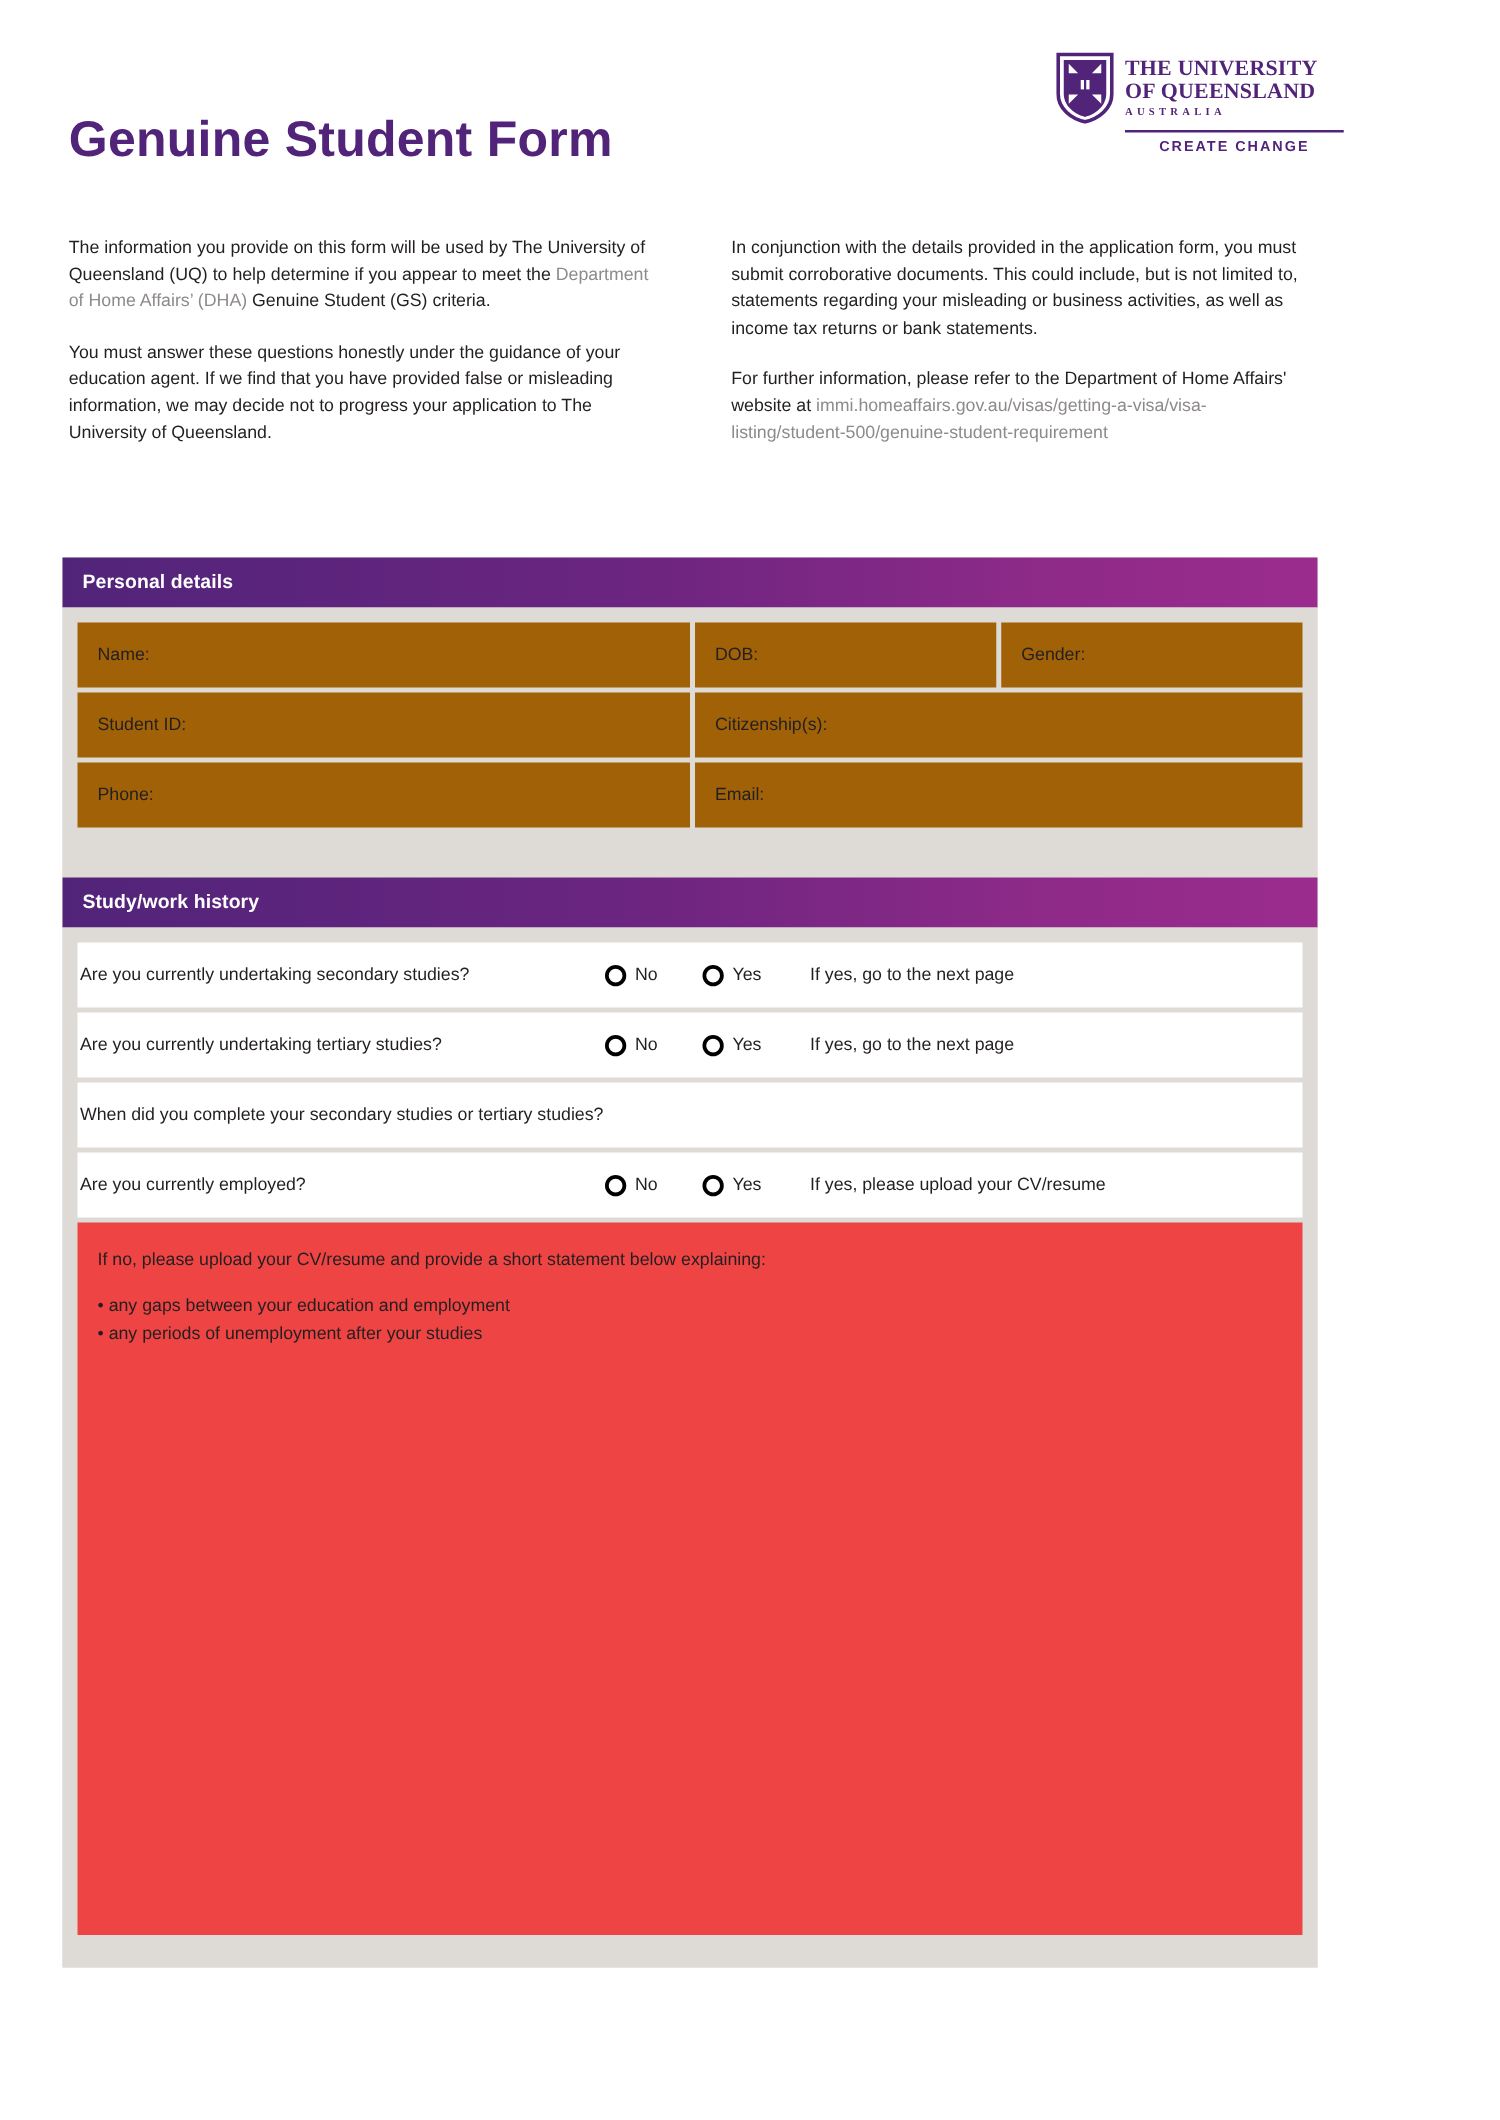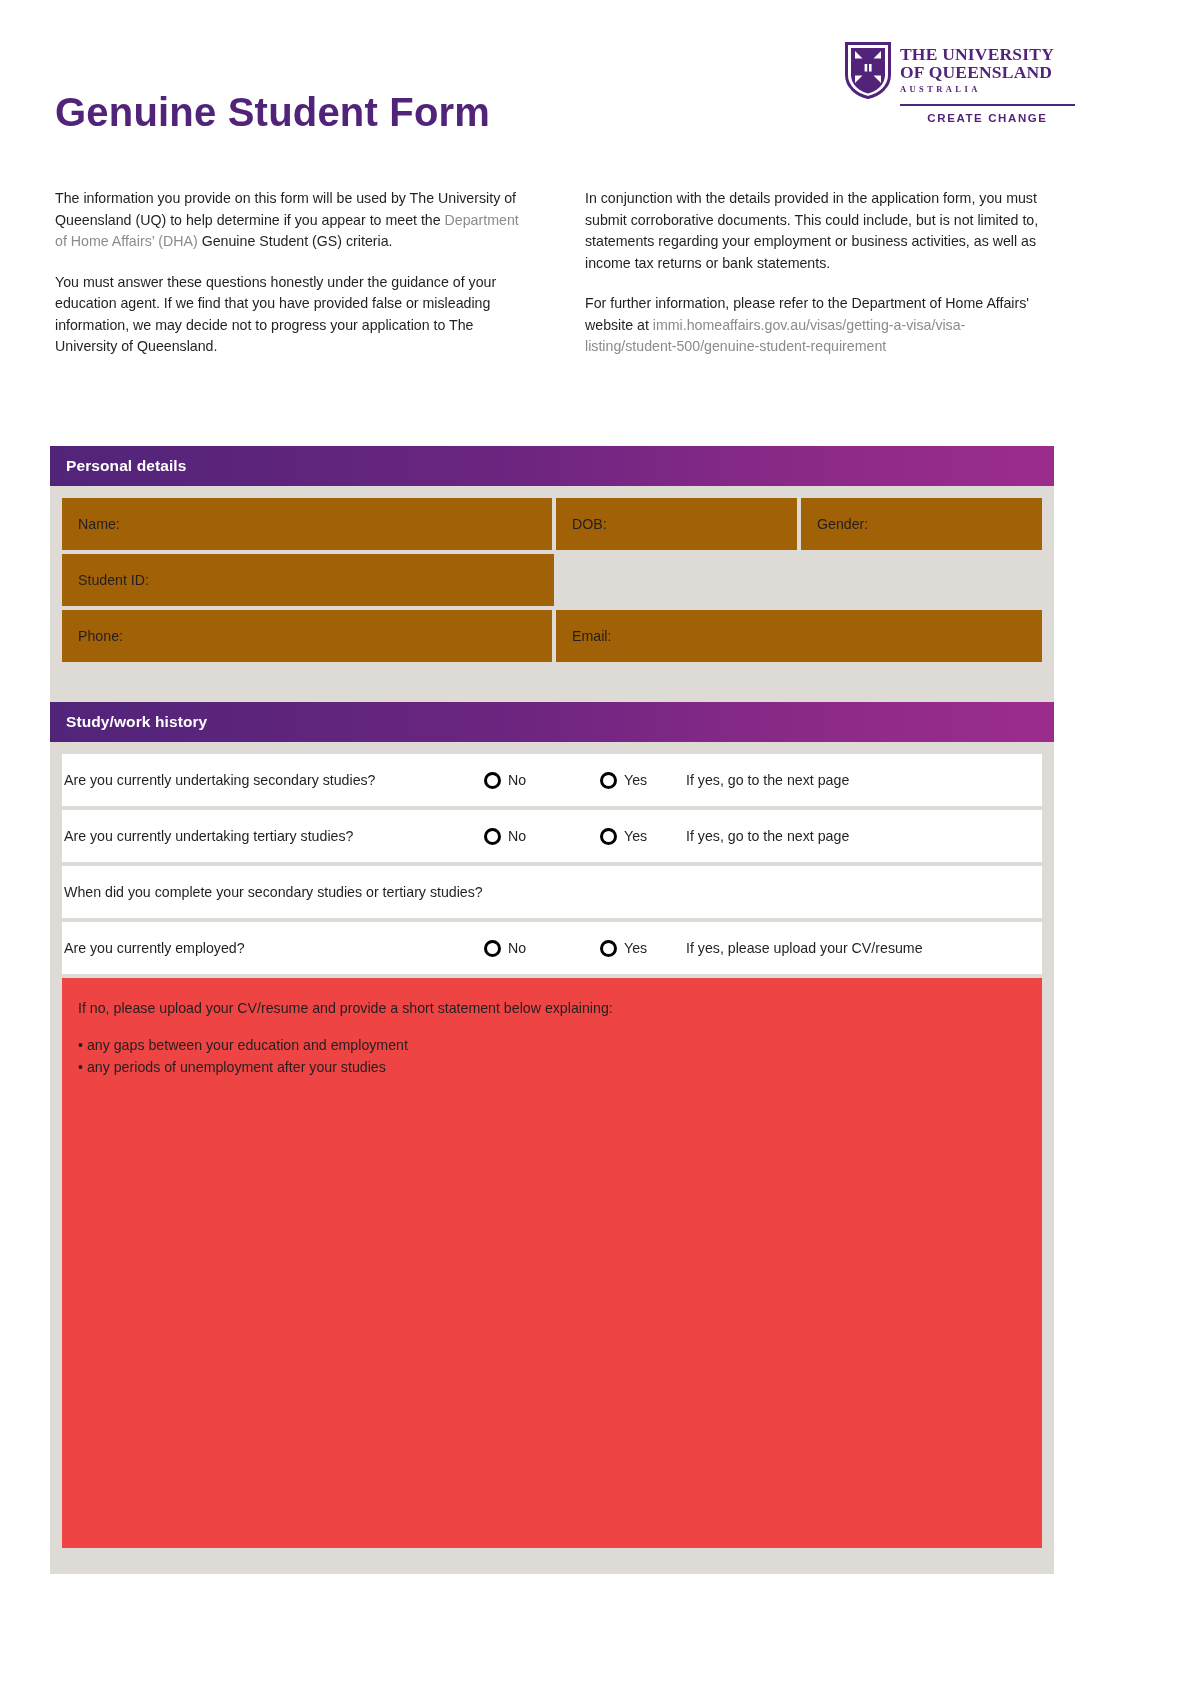--- a/index.html
+++ b/index.html
@@ -177,21 +177,21 @@
     font-size: 14.2px;
   }
   .q-row:last-child { margin-bottom: 0; }
   .q-text { width: 420px; color: #231f20; }
   .q-opt {
     display: flex;
     align-items: center;
     gap: 7px;
   }
   .q-opt.opt-no  { width: 78px; }
-  .q-opt.opt-yes { width: 86px; margin-left: 38px; }
+  .q-opt.opt-yes { width: 86px; }
   .radio {
     display: inline-block;
     width: 17px;
     height: 17px;
     border: 3px solid #000000;
     border-radius: 50%;
     background: #ffffff;
     flex: 0 0 17px;
   }
   .q-note { color: #231f20; }
@@ -246,38 +246,39 @@
       <div class="logo-tag" style="margin-left:55px;">CREATE CHANGE</div>
     </div>
   </div>
 
   <div class="intro">
     <div class="intro-col">
       <p><span>The information you provide on this form will be used by The University of Queensland (UQ) to help determine if you appear to meet the </span><span class="muted">Department of Home Affairs’ (DHA)</span><span> Genuine Student (GS) criteria.</span></p>
       <p>You must answer these questions honestly under the guidance of your education agent. If we find that you have provided false or misleading information, we may decide not to progress your application to The University of Queensland.</p>
     </div>
     <div class="intro-col">
-      <p>In conjunction with the details provided in the application form, you must submit corroborative documents. This could include, but is not limited to, statements regarding your employment or business activities, as well as income tax returns or bank statements.</p>
+      <p>In conjunction with the details provided in the application form, you must submit corroborative documents. This could include, but is not limited to, statements regarding your misleading or business activities, as well as income tax returns or bank statements.</p>
       <p><span>For further information, please refer to the Department of Home Affairs' website at </span><span class="muted">immi.homeaffairs.gov.au/visas/getting-a-visa/visa-listing/student-500/genuine-student-requirement</span></p>
     </div>
   </div>
 
   <div class="panel">
 
     <div class="section-head">
       <span class="title">Personal details</span>
     </div>
     <div class="section-body">
       <div class="grid-row">
         <div class="cell w-name">Name:</div>
         <div class="cell w-dob">DOB:</div>
         <div class="cell w-gender">Gender:</div>
       </div>
       <div class="grid-row">
         <div class="cell w-half-l">Student ID:</div>
+        <div class="cell w-half-r">Citizenship(s):</div>
       </div>
       <div class="grid-row">
         <div class="cell w-half-l">Phone:</div>
         <div class="cell w-half-r">Email:</div>
       </div>
     </div>
 
     <div class="spacer-band"></div>
 
     <div class="section-head">

